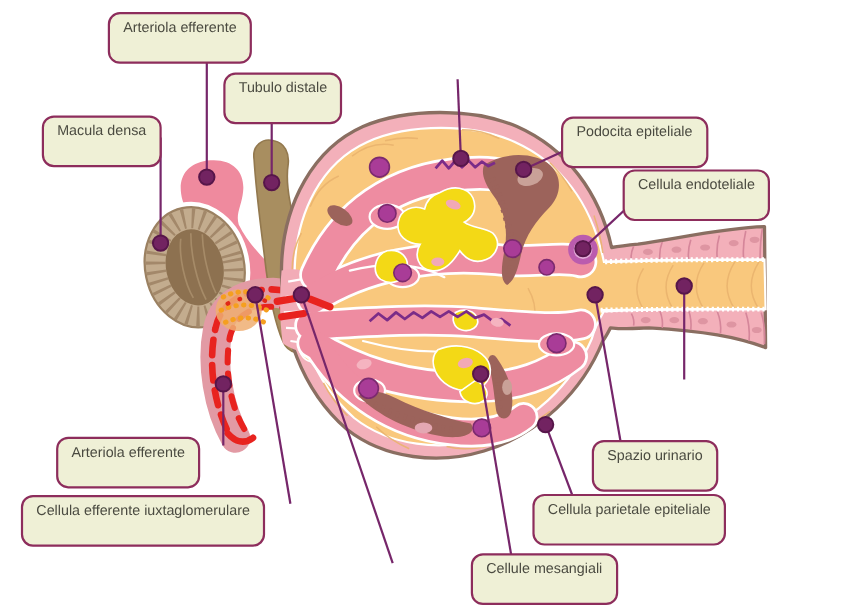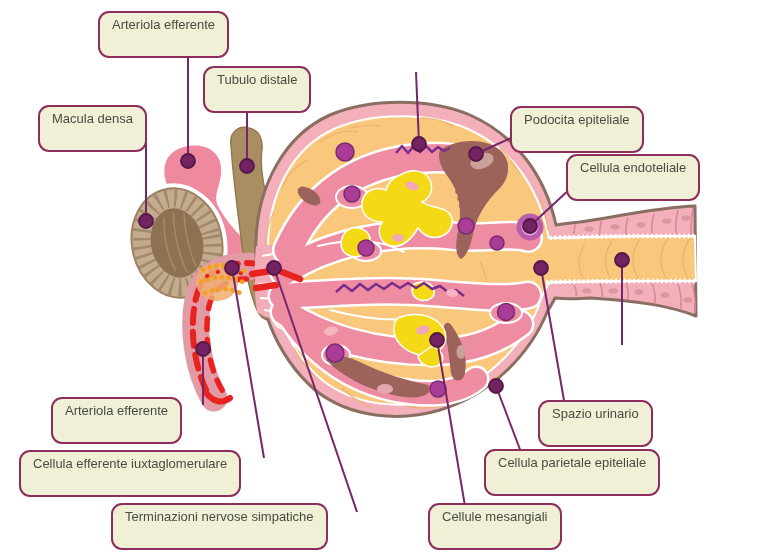--- a/index.html
+++ b/index.html
@@ -289,15 +289,14 @@
 <div class="label" style="left:98px;top:11px">Arteriola efferente</div>
 <div class="label" style="left:203px;top:66px">Tubulo distale</div>
 <div class="label" style="left:38px;top:105px">Macula densa</div>
 <div class="label" style="left:510px;top:106px">Podocita epiteliale</div>
 <div class="label" style="left:566px;top:154px">Cellula endoteliale</div>
 <div class="label" style="left:484px;top:449px">Cellula parietale epiteliale</div>
 <div class="label" style="left:538px;top:400px">Spazio urinario</div>
 <div class="label" style="left:428px;top:503px">Cellule mesangiali</div>
 <div class="label" style="left:51px;top:397px">Arteriola efferente</div>
 <div class="label" style="left:19px;top:450px">Cellula efferente iuxtaglomerulare</div>
-<div class="label" style="left:111px;top:503px">Terminazioni nervose simpatiche</div>
 
 </div>
 
 </body></html>

